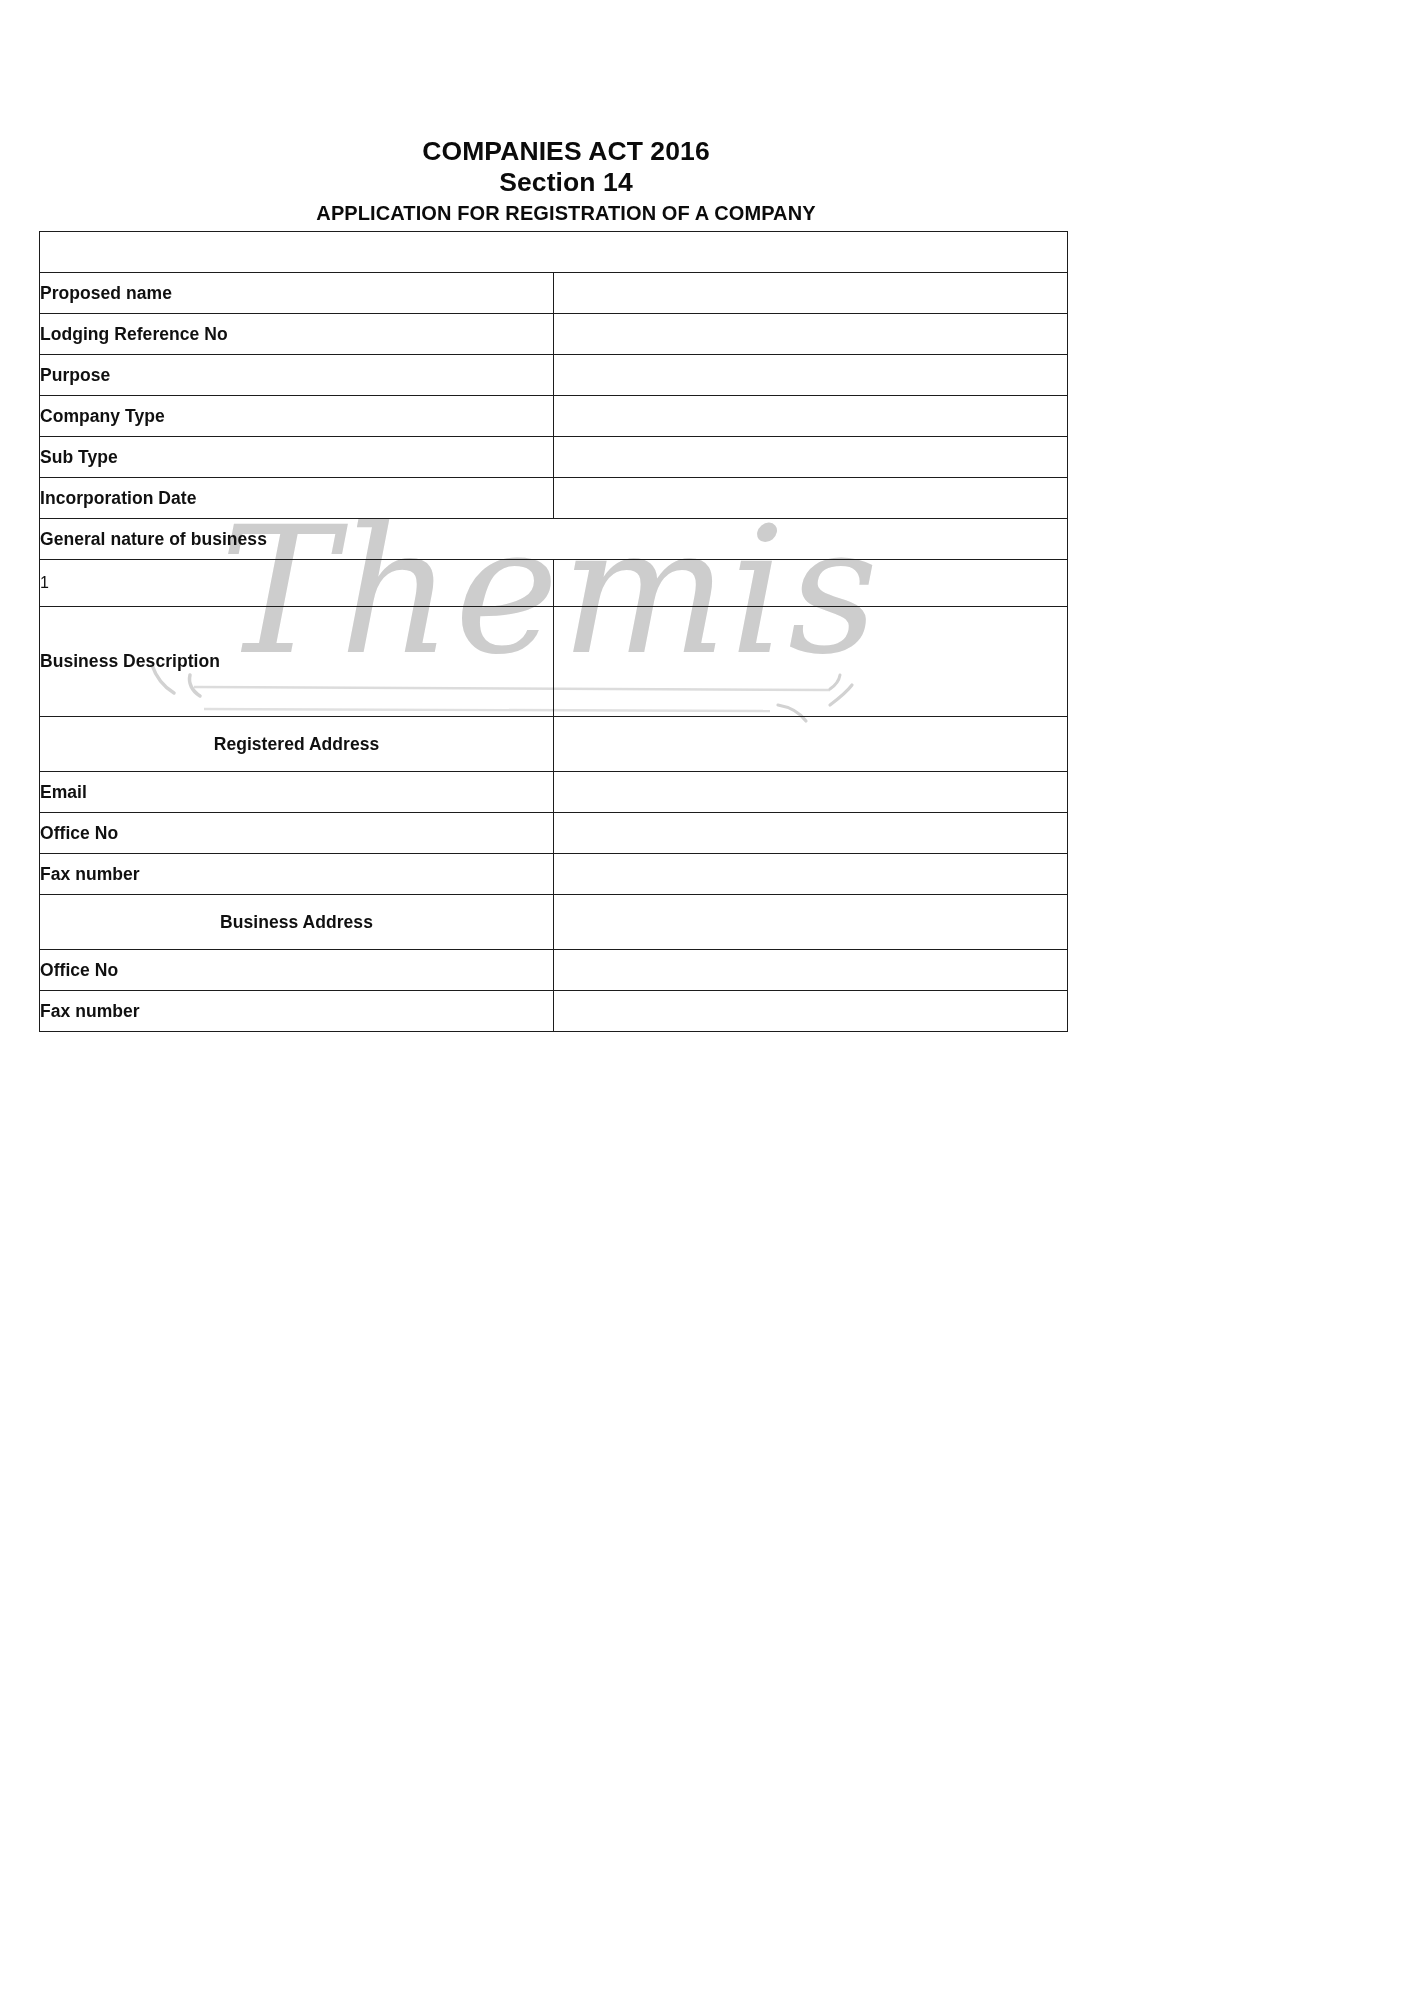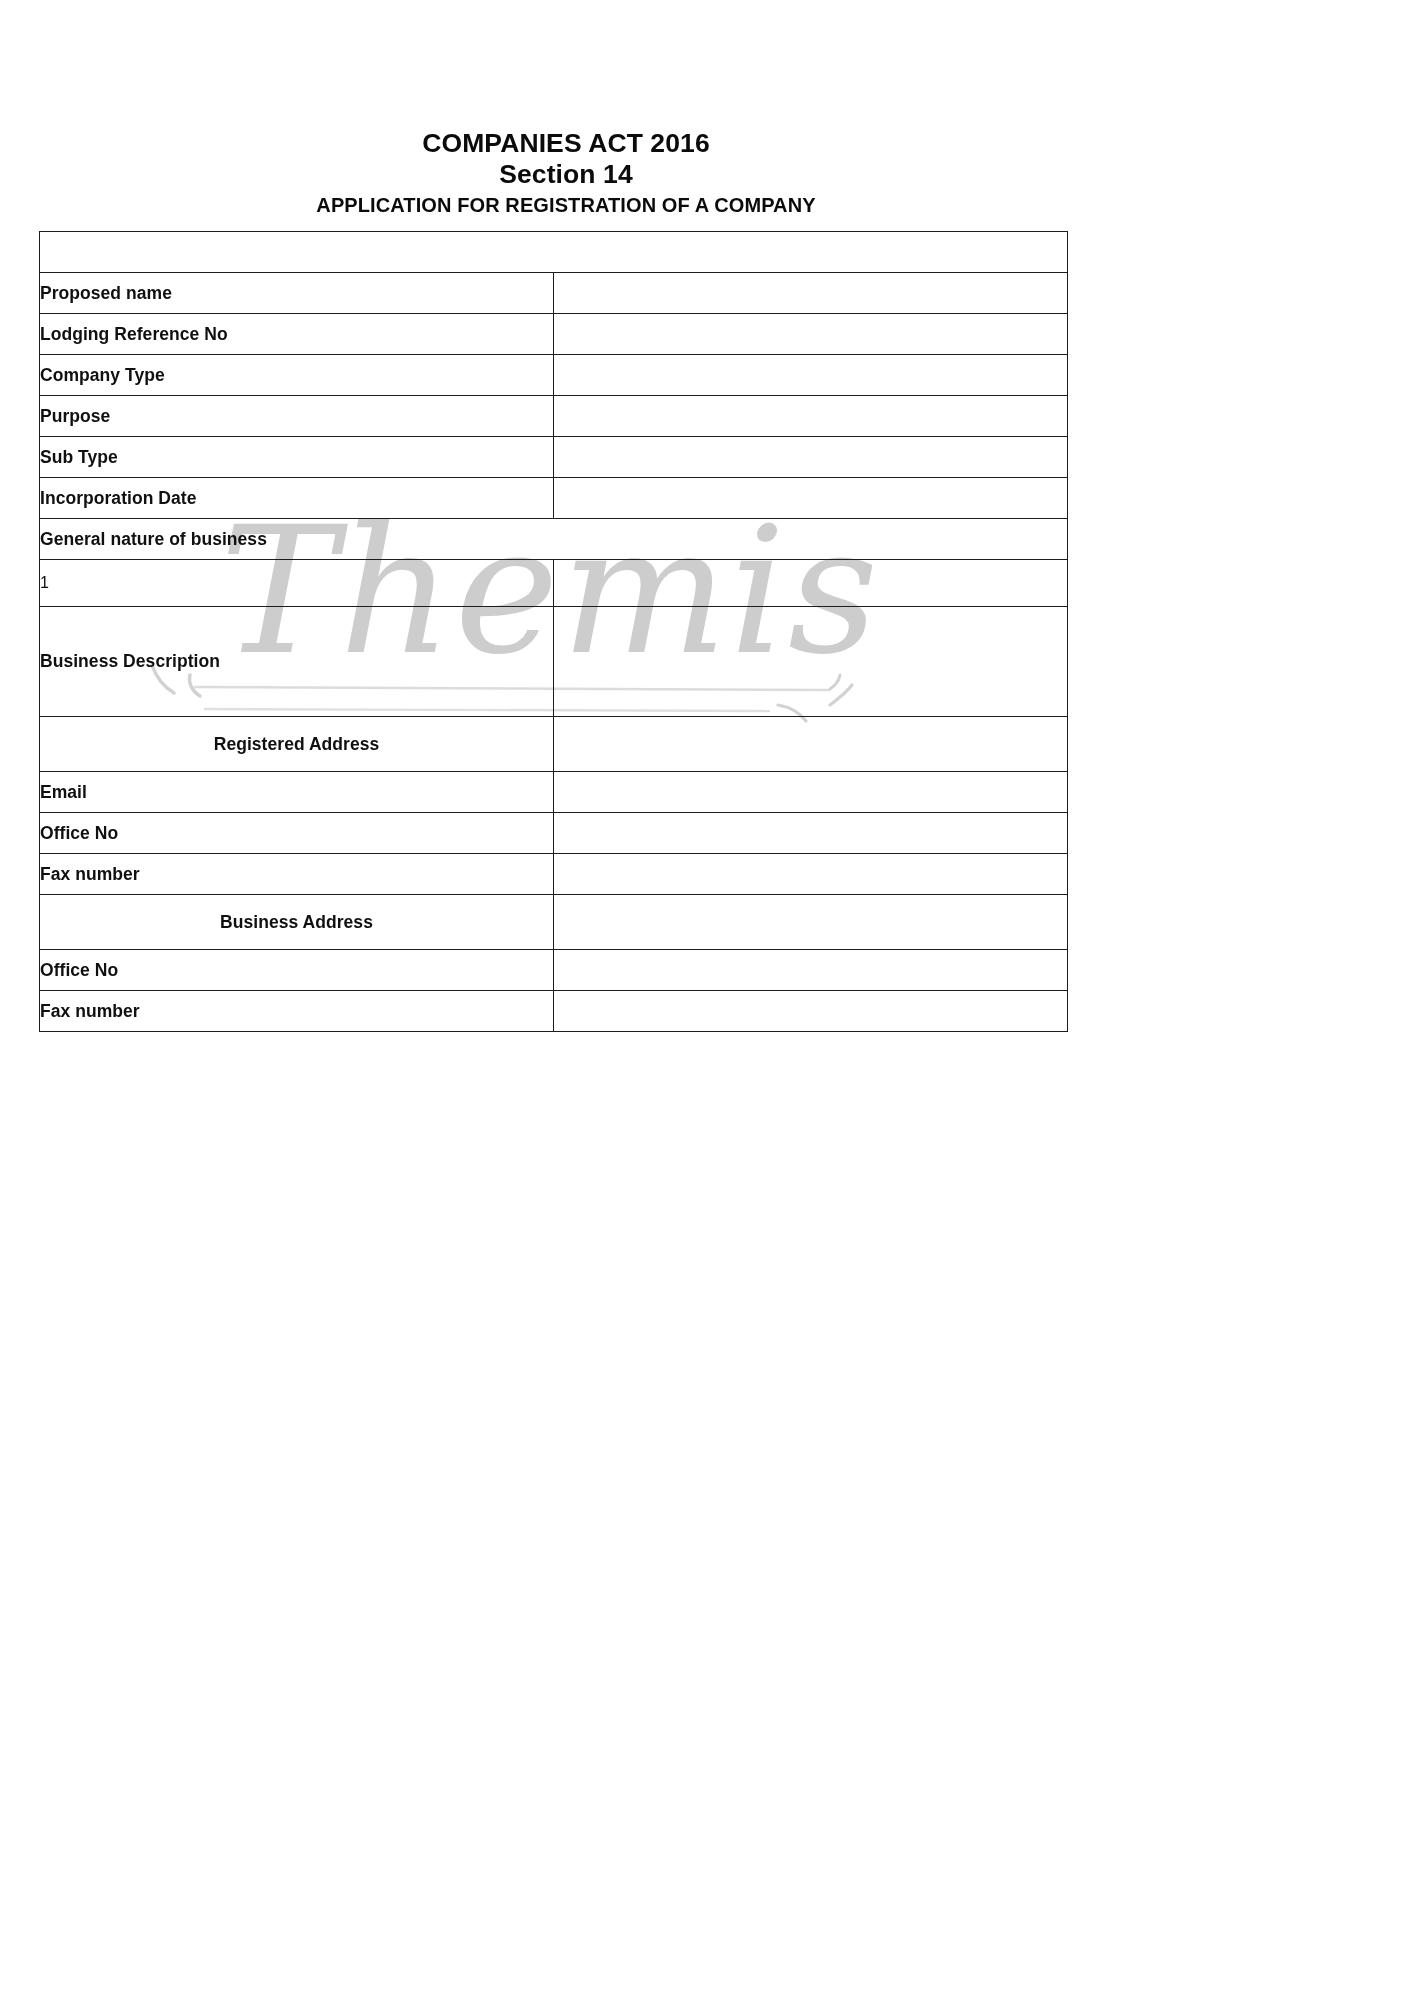--- a/index.html
+++ b/index.html
@@ -19,21 +19,21 @@
   .page {
     position: absolute;
     inset: 0;
     background: #ffffff;
   }
 
   
   .title-block {
     position: absolute;
     left: 0;
-    top: 128px;
+    top: 136px;
     width: 1132px;
     text-align: center;
   }
   .title-line {
     font-weight: bold;
     letter-spacing: 0.1px;
     color: #0b0b0b;
   }
   .title-1 { font-size: 26.5px; line-height: 31px; }
   .title-2 { font-size: 26.5px; line-height: 31px; }
@@ -174,26 +174,26 @@
         <td class="label-cell" style="width:470px">Proposed name</td>
         <td class="value-cell"></td>
       </tr>
 
       <tr class="r-std">
         <td class="label-cell">Lodging Reference No</td>
         <td class="value-cell"></td>
       </tr>
 
       <tr class="r-std">
+        <td class="label-cell">Purpose</td>
+        <td class="value-cell"></td>
+      </tr>
+
+      <tr class="r-std">
         <td class="label-cell">Company Type</td>
-        <td class="value-cell"></td>
-      </tr>
-
-      <tr class="r-std">
-        <td class="label-cell">Purpose</td>
         <td class="value-cell"></td>
       </tr>
 
       <tr class="r-std">
         <td class="label-cell">Sub Type</td>
         <td class="value-cell"></td>
       </tr>
 
       <tr class="r-std">
         <td class="label-cell">Incorporation Date</td>

